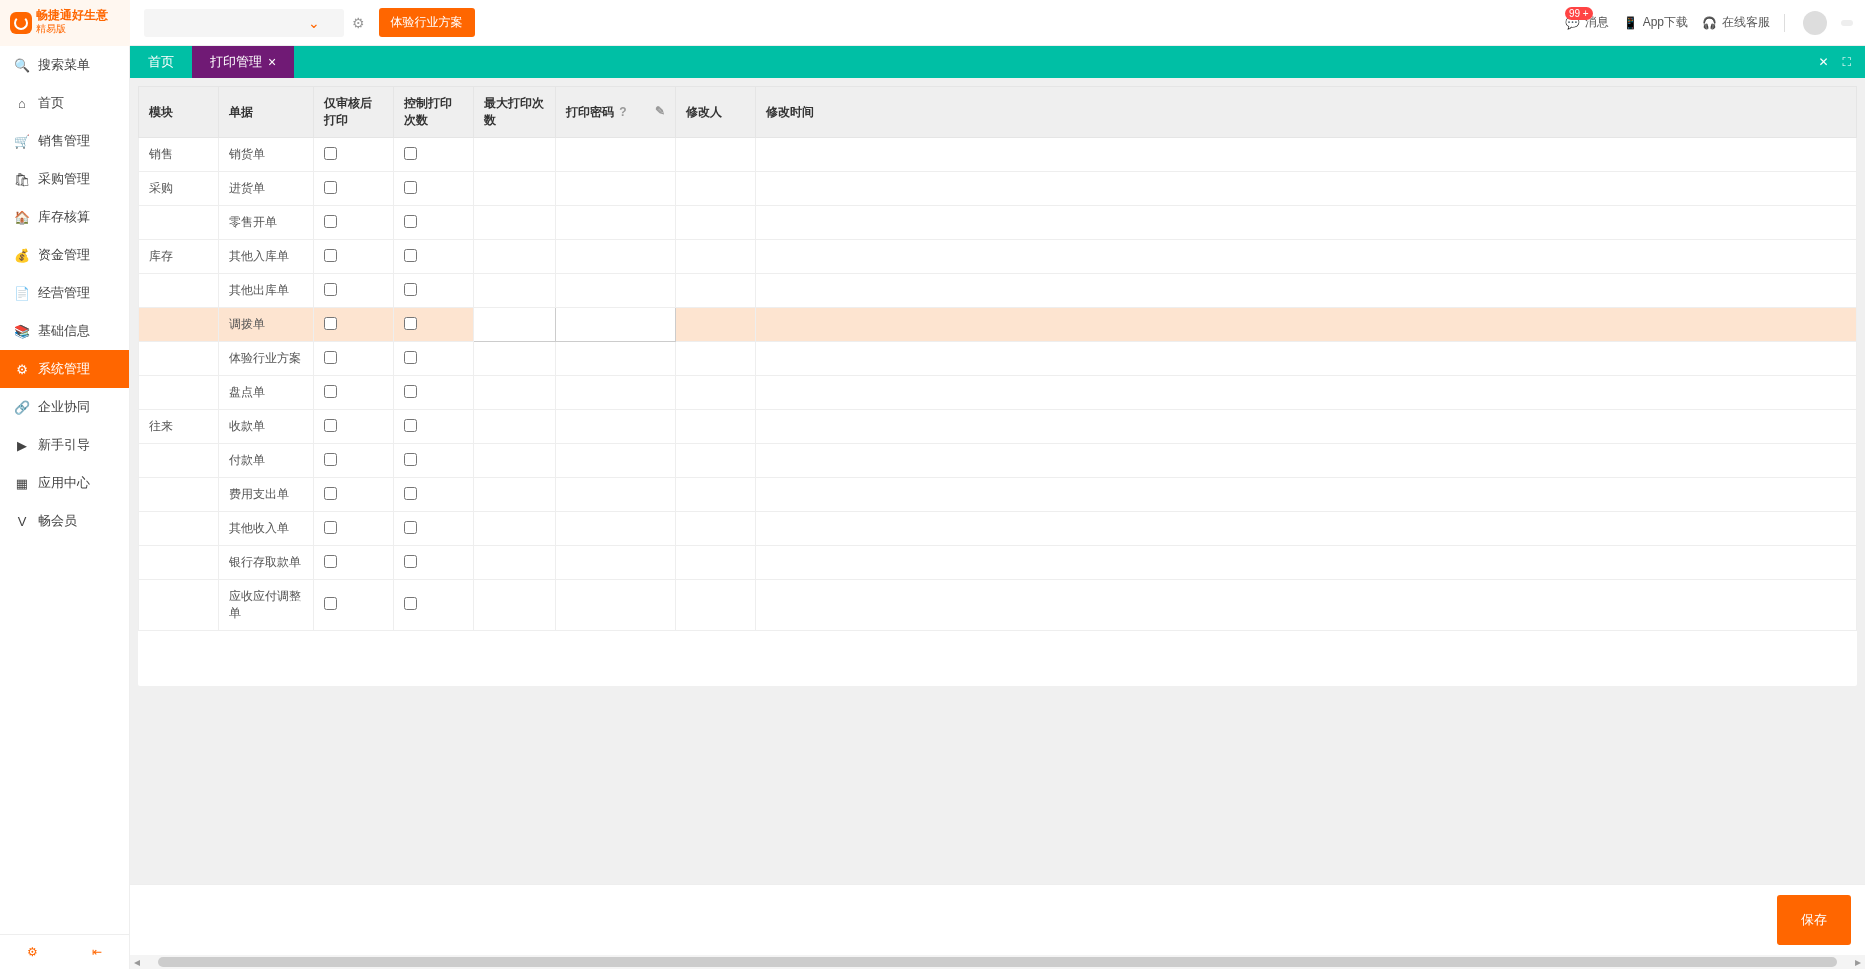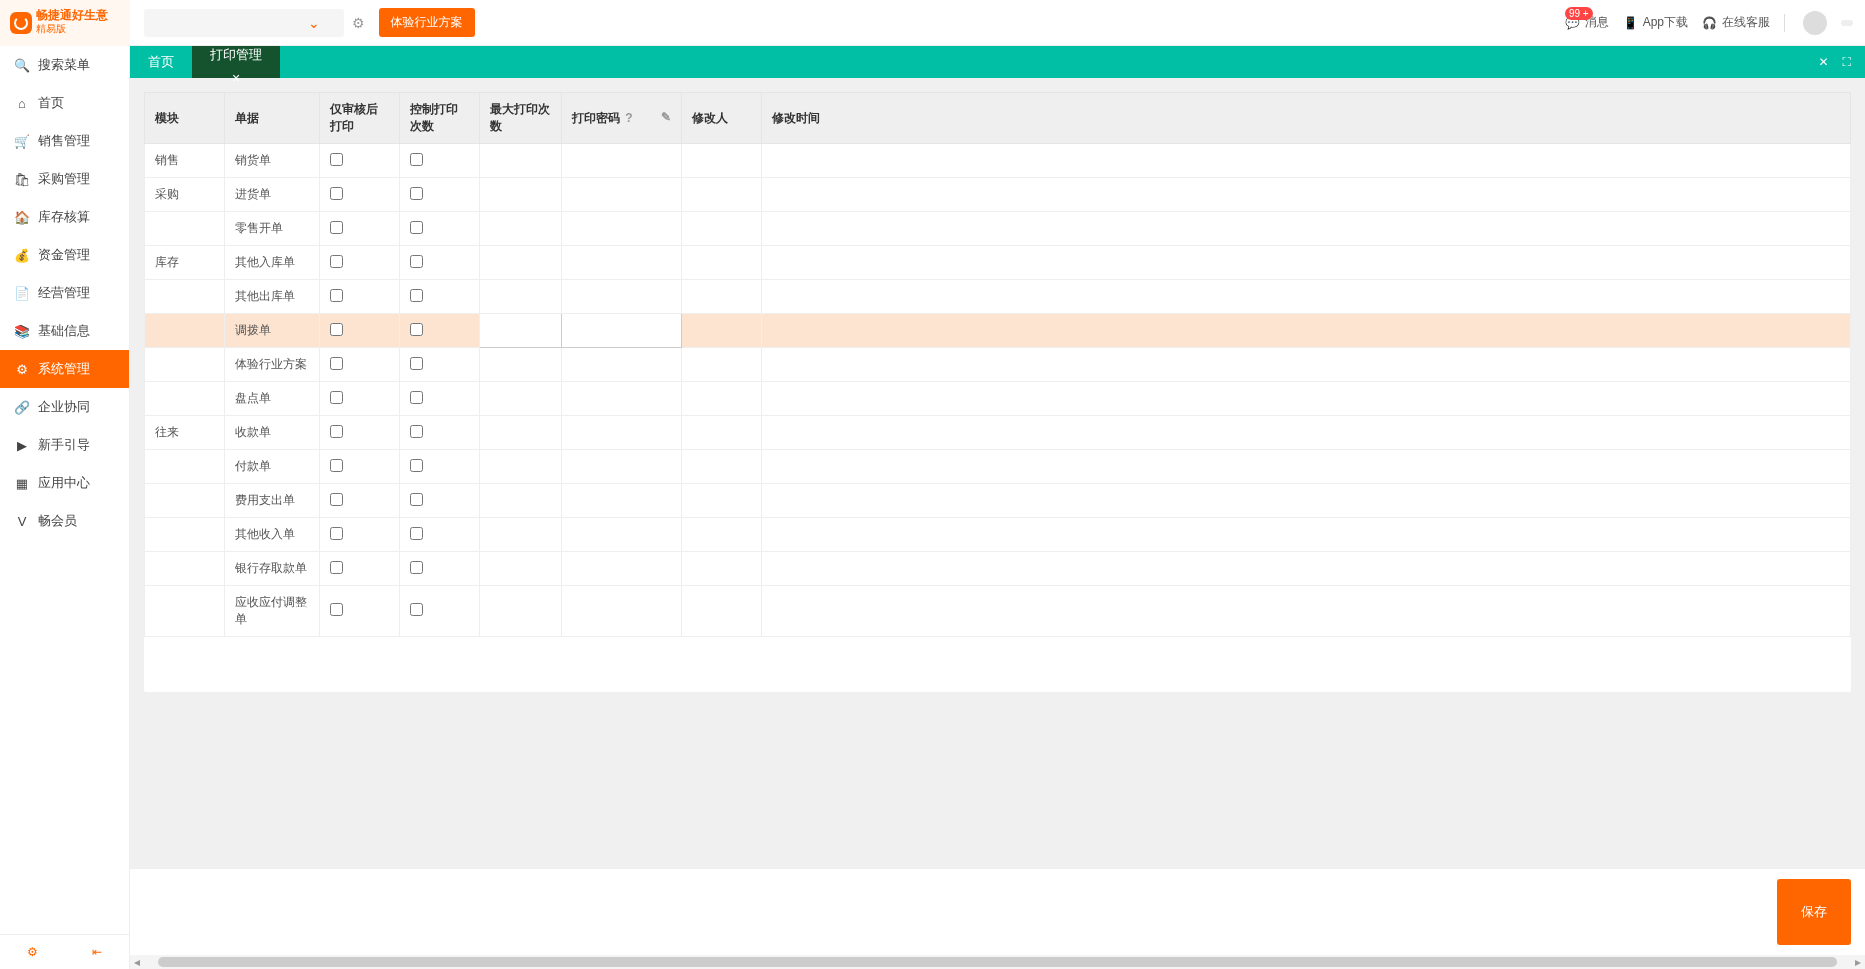--- a/index.html
+++ b/index.html
@@ -33,38 +33,38 @@
   .side-item { display:flex; align-items:center; gap:8px; padding:10px 14px; color:#444; cursor:pointer; font-size:13px; }
   .side-item.active { background:#f60; color:#fff; }
   .side-ico { width:16px; height:16px; display:inline-flex; align-items:center; justify-content:center; }
   .side-spacer { flex:1; }
   .side-footer { display:flex; justify-content:space-around; padding:10px 0; border-top:1px solid #eee; color:#f60; }
 
   .main { flex:1; display:flex; flex-direction:column; min-width:0; background:#f0f0f0; }
 
   .tabs { height:32px; background:#00bfa5; display:flex; align-items:stretch; }
   .tab { padding:0 18px; display:flex; align-items:center; gap:6px; color:#fff; font-size:13px; cursor:pointer; }
-  .tab.active { background:#14532d;flex-direction:column; }
+  .tab.active { background:#701a75; }
   .tab-close { font-size:14px; }
   .tabs-spacer { flex:1; }
   .tabs-actions { display:flex; align-items:center; gap:14px; padding:0 14px; color:#fff; }
 
-  .content { flex:1; padding:14px; overflow:auto; }
+  .content { flex:1; padding:8px; overflow:auto; }
   .card { background:#fff; border-radius:2px; padding:0; min-height:600px; }
   table.grid { width:100%; border-collapse:collapse; table-layout:fixed; font-size:12px; }
   table.grid th { background:#efefef; text-align:left; padding:8px 10px; font-weight:600; border:1px solid #e5e5e5; color:#333; }
   table.grid td { padding:8px 10px; border:1px solid #eee; color:#555; height:32px; }
   table.grid tr.highlight td { background:#fde4d0; }
   table.grid tr.highlight td.editcell { background:#fff; border:1px solid #ccc; }
   .chk { width:13px; height:13px; }
   .help-ico { color:#999; margin-left:2px; }
   .edit-ico { float:right; color:#999; }
 
   .footer { background:#fff; border-top:1px solid #eee; padding:10px 14px; display:flex; justify-content:flex-end; }
-  .save-btn { background:#f60; color:#fff; border:none; border-radius:3px; padding:24px 24px; font-size:13px; cursor:pointer; }
+  .save-btn { background:#f60; color:#fff; border:none; border-radius:3px; padding:16px 24px; font-size:13px; cursor:pointer; }
 
   .hscroll { height:14px; background:#f4f4f4; display:flex; align-items:center; }
   .hscroll-thumb { height:10px; background:#ccc; border-radius:5px; margin:0 14px; flex:1; }
 </style>
 </head>
 <body>
 
 <div class="app">
 
   <div class="topbar">

